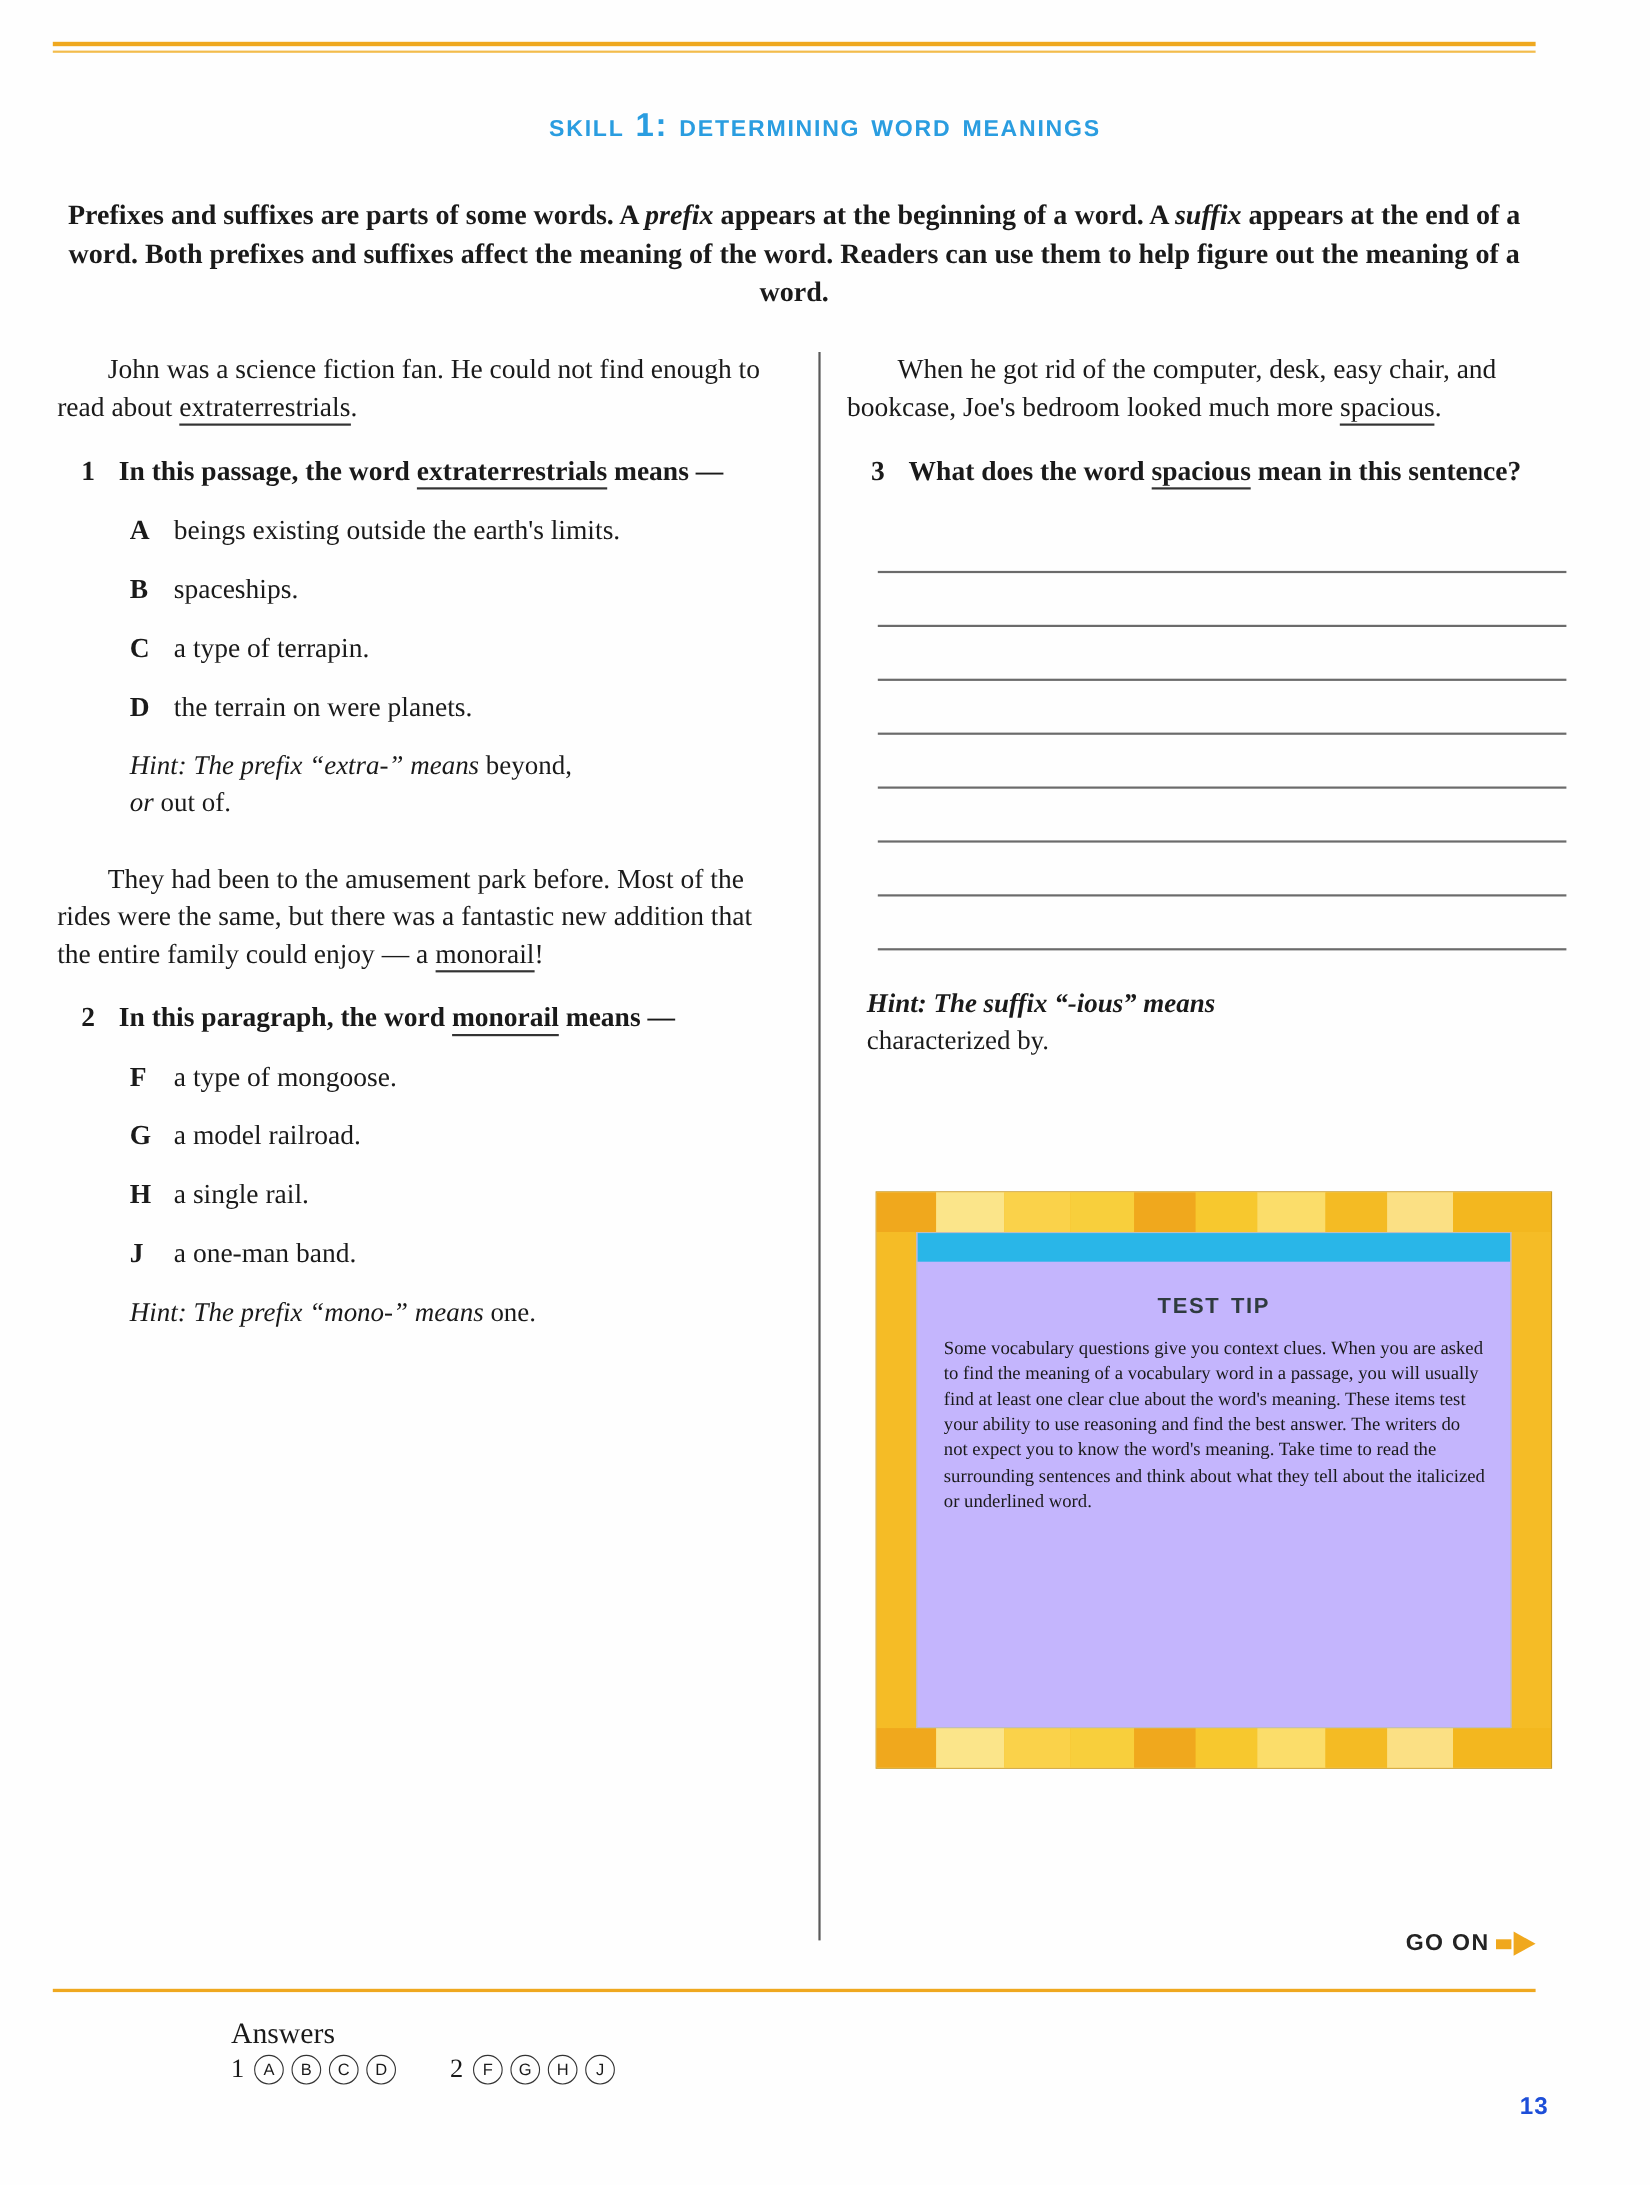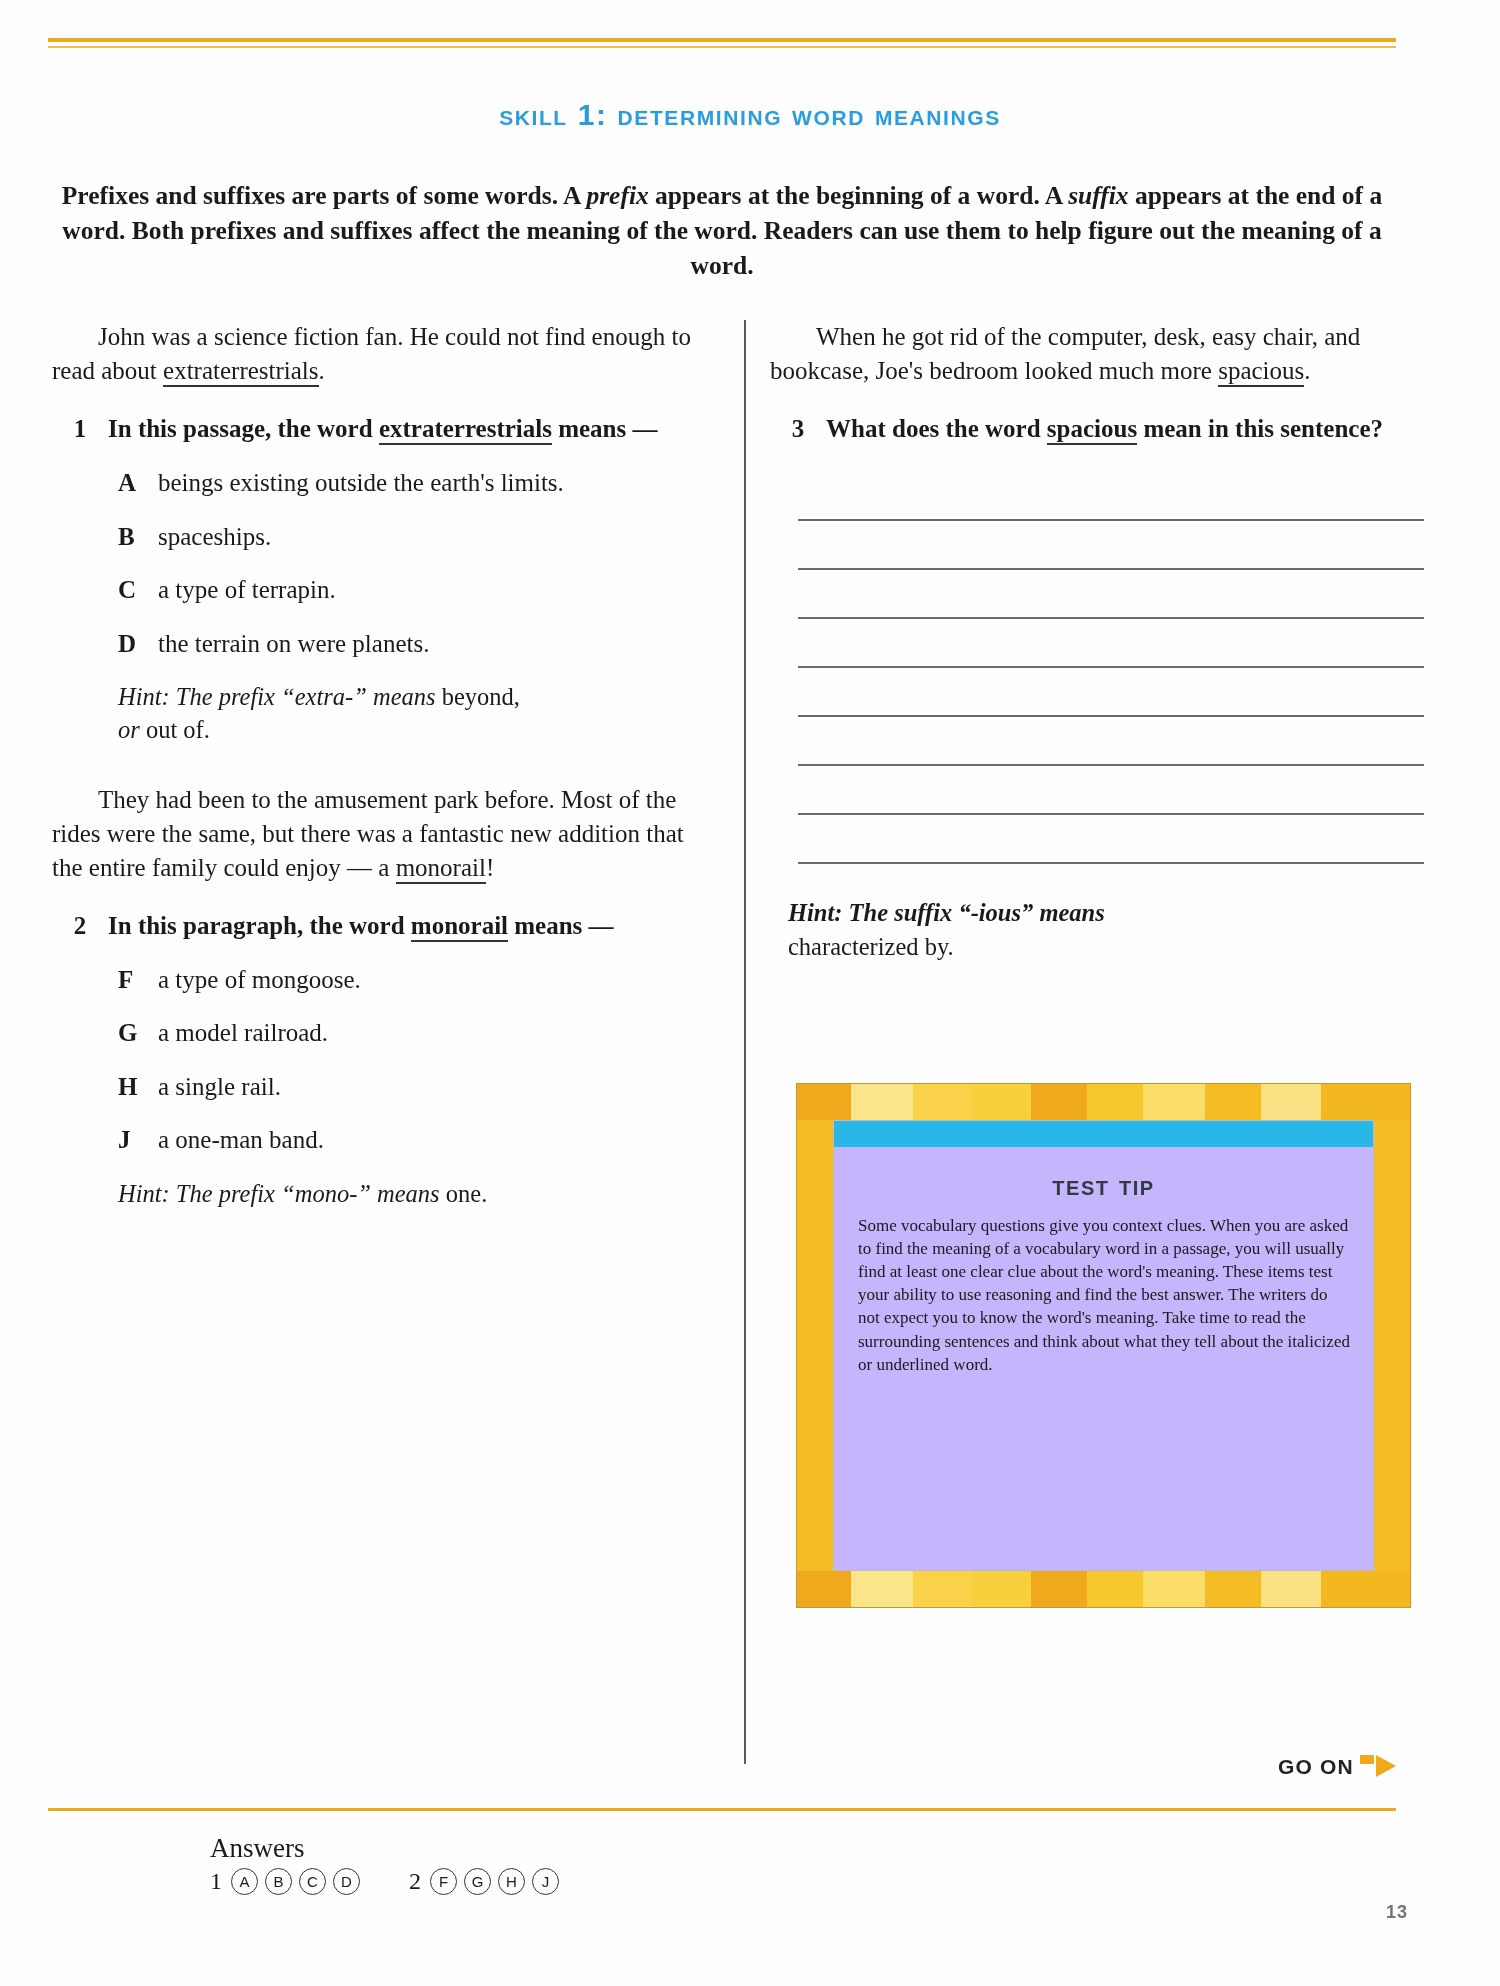--- a/index.html
+++ b/index.html
@@ -240,20 +240,21 @@
     line-height: 1.36;
     padding: 2px 22px 0 24px;
   }
 
   
   .go-on {
     position: absolute;
     right: 104px;
     top: 1755px;
     display: flex;
+    align-items: center;
     gap: 6px;
   }
   .go-on-label {
     font-family: "Liberation Sans", "DejaVu Sans", sans-serif;
     font-weight: bold;
     font-size: 21px;
     letter-spacing: 1.2px;
     color: #232323;
   }
   .go-arrow {
@@ -315,23 +316,23 @@
     font-size: 15px;
     font-family: "Liberation Sans", "DejaVu Sans", sans-serif;
     margin-right: 7px;
     line-height: 1;
   }
   .page-num {
     position: absolute;
     right: 92px;
     top: 1902px;
     font-family: "Liberation Sans", "DejaVu Sans", sans-serif;
-    font-size: 18px;
-    font-weight: bold;
-    color: #737373;
+    font-size: 22px;
+    font-weight: bold;
+    color: #1d4ed8;
     letter-spacing: 1px;
   }
 </style>
 </head>
 <body>
 
 <div class="page">
 
   <div class="top-rule"></div>
   <div class="top-rule-2"></div>

